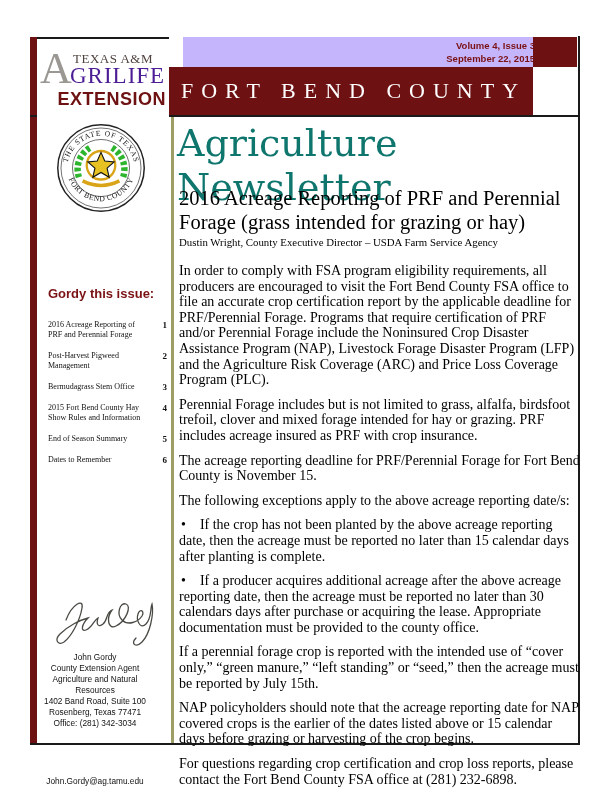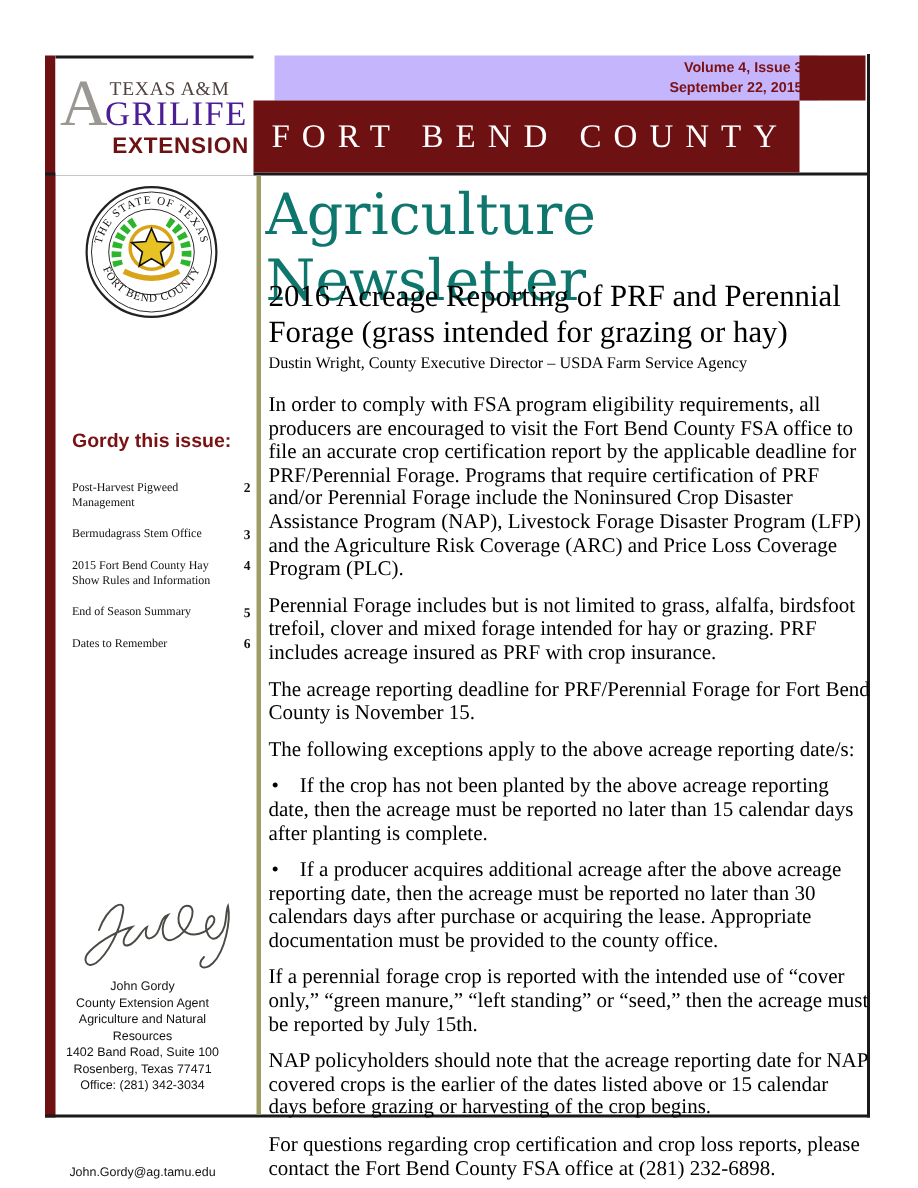--- a/index.html
+++ b/index.html
@@ -15,21 +15,21 @@
   .olive-vline{left:171px;top:117px;width:3px;height:626px;background:#9d9d66;}
 
   
   .logo-box{left:37px;top:37px;width:132px;height:78px;background:#fff;border-top:2px solid #1a1a1a;}
   .logo-line1{position:absolute;left:36px;top:12px;font-size:13px;letter-spacing:.5px;
               color:#4f423e;font-family:"Liberation Serif",serif;font-weight:normal;}
   .logo-bigA{position:absolute;left:3px;top:4px;font-size:44px;color:#9b9894;
              font-family:"Liberation Serif",serif;}
   .logo-line2{position:absolute;left:33px;top:24px;font-size:23px;letter-spacing:1px;
               color:#4c1d95;font-family:"Liberation Serif",serif;}
-  .logo-line3{position:absolute;right:3px;top:50px;font-size:15px;letter-spacing:.5px;
+  .logo-line3{position:absolute;right:3px;top:50px;font-size:18px;letter-spacing:.5px;
               color:#6e1112;font-weight:bold;font-family:"Liberation Sans",sans-serif;}
   .volume-box{left:183px;top:37px;width:362px;height:30px;background:#c4b5fd;text-align:right;
               padding-top:2px;box-sizing:border-box;}
   .volume-box div{font-family:"Liberation Sans",sans-serif;font-weight:bold;font-size:9.5px;
                   color:#7a1113;line-height:13px;padding-right:10px;}
   .maroon-block{left:533px;top:37px;width:44px;height:30px;background:#6e1112;}
   .banner{left:169px;top:67px;width:364px;height:48px;background:#6e1112;color:#fff;
           font-size:22px;letter-spacing:8px;line-height:48px;padding-left:12px;
           box-sizing:border-box;white-space:nowrap;}
 
@@ -100,20 +100,24 @@
       <path d="M 62,28 A 27,27 0 0 1 74,60" fill="none" stroke="#2db52d" stroke-width="7" stroke-dasharray="4 2.5"></path>
       <path d="M 30,64 Q 50,74 70,64" fill="none" stroke="#d9a417" stroke-width="4"></path>
       <circle cx="50" cy="47" r="15.5" fill="none" stroke="#d9a417" stroke-width="2.5"></circle>
       <path d="M 50,33 L 54.1,42.4 L 64.3,43.3 L 56.6,50.1 L 58.9,60.1 L 50,54.8 L 41.1,60.1 L 43.4,50.1 L 35.7,43.3 L 45.9,42.4 Z" fill="#e8c222" stroke="#111" stroke-width="1.2"></path>
     </svg>
   </div>
 
   <div class="abs inside-title">Gordy this issue:</div>
   <div class="abs toc">
 
+      <div class="toc-item">
+        <span class="toc-label">2016 Acreage Reporting of PRF and Perennial Forage</span>
+        <span class="toc-page">1</span>
+      </div>
 
       <div class="toc-item">
         <span class="toc-label">Post-Harvest Pigweed Management</span>
         <span class="toc-page">2</span>
       </div>
 
       <div class="toc-item">
         <span class="toc-label">Bermudagrass Stem Office</span>
         <span class="toc-page">3</span>
       </div>

